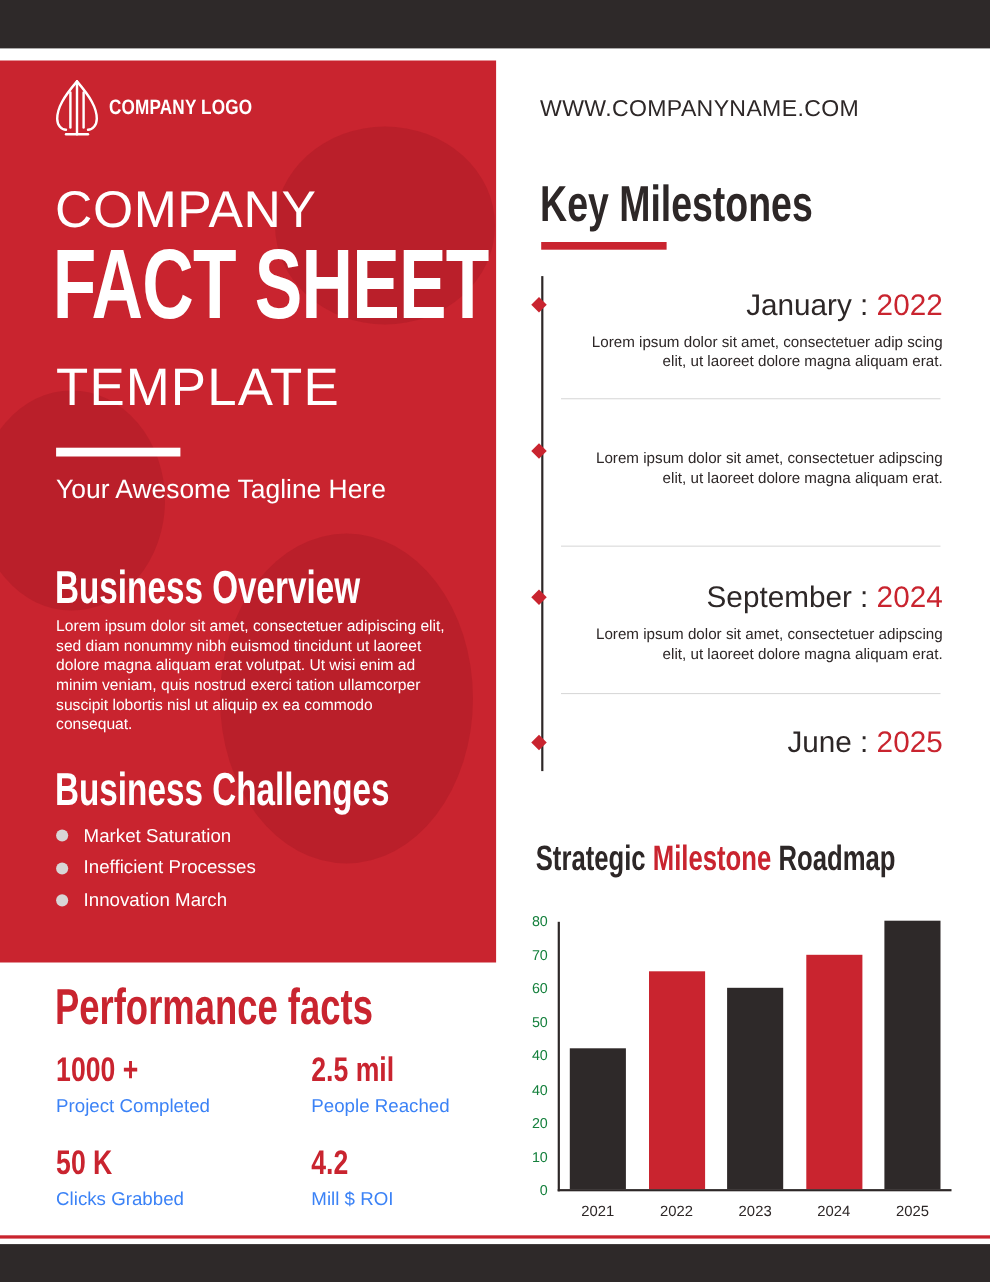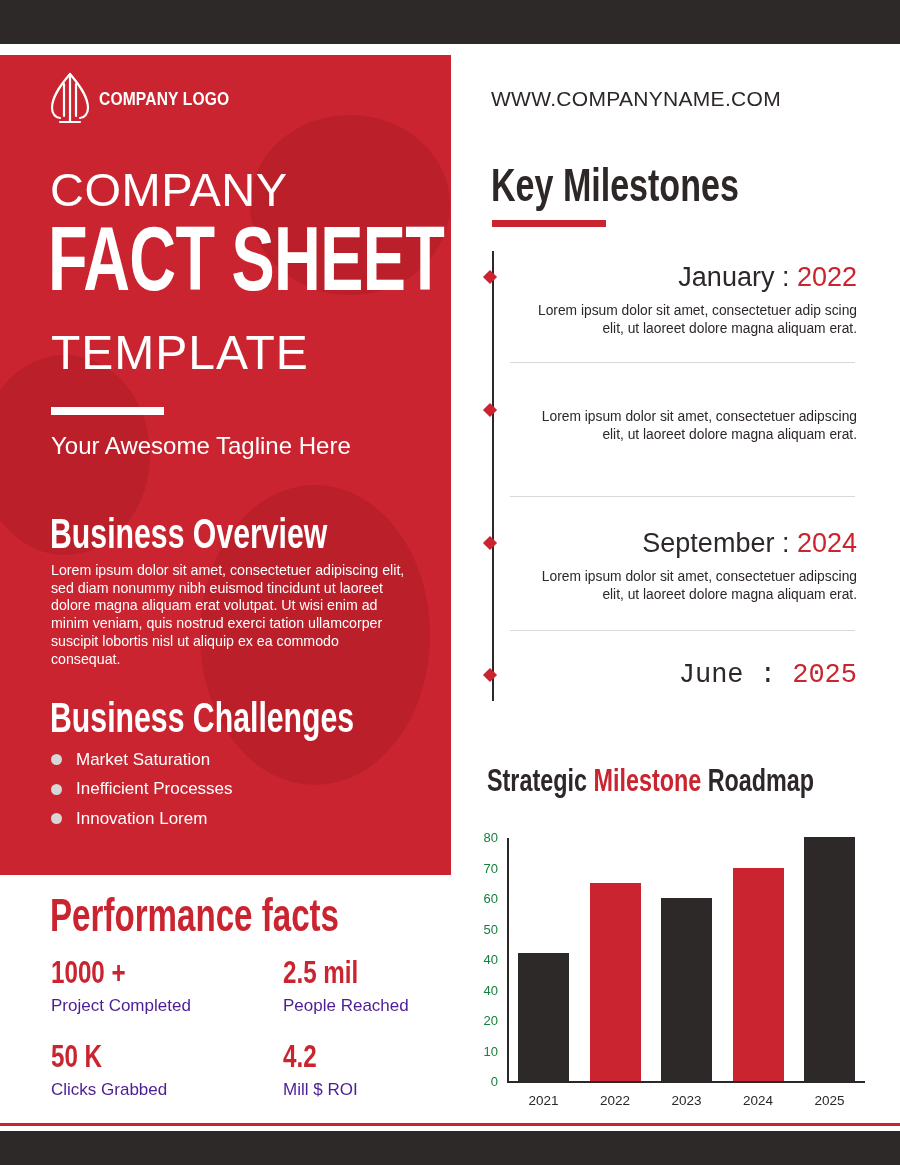--- a/index.html
+++ b/index.html
@@ -38,21 +38,21 @@
   .challenges-head { left: 50px; top: 697px; }
   .challenges { position: absolute; left: 51px; top: 745px; list-style: none; }
   .challenges li { display: flex; align-items: center; height: 29.5px; color: #fff; font-size: 17px; }
   .bullet { width: 11px; height: 11px; border-radius: 50%; background: #d8d6d6; margin-right: 14px; }
 
   .perf-title { position: absolute; left: 50px; top: 892px; color: #c9242f; font-size: 46px; font-weight: 700;
                 transform: scaleX(0.72); transform-origin: left; white-space: nowrap; line-height: 1; }
   .stat { position: absolute; }
   .stat-val { color: #c9242f; font-size: 31px; font-weight: 700; transform: scaleX(0.78);
               transform-origin: left; white-space: nowrap; line-height: 1; }
-  .stat-label { color: #4c1d95; font-size: 17px; margin-top: 8px; white-space: nowrap; }
+  .stat-label { color: #3b82f6; font-size: 17px; margin-top: 8px; white-space: nowrap; }
 
   .url { position: absolute; left: 491px; top: 87px; font-size: 21px; color: #2d2727; letter-spacing: 0.3px; }
   .km-title { position: absolute; left: 491px; top: 162px; font-size: 46px; font-weight: 700; color: #2d2727;
               transform: scaleX(0.74); transform-origin: left; white-space: nowrap; line-height: 1; }
   .km-rule { position: absolute; left: 492px; top: 220px; width: 114px; height: 7px; background: #c9242f; }
 
   .timeline-line { position: absolute; left: 492px; top: 251px; width: 2px; height: 450px; background: #2d2727; }
   .tl-item { position: absolute; left: 517px; width: 340px; text-align: right; }
   .tl-diamond { position: absolute; left: -32px; width: 10px; height: 10px; background: #c9242f; transform: rotate(45deg); }
   .tl-title { font-size: 27px; color: #2d2727; white-space: nowrap; line-height: 1; }
@@ -113,21 +113,21 @@
   <li>
       <span class="bullet"></span>
       <span>Market Saturation</span>
     </li>
   <li>
       <span class="bullet"></span>
       <span>Inefficient Processes</span>
     </li>
   <li>
       <span class="bullet"></span>
-      <span>Innovation Lorem</span>
+      <span>Innovation March</span>
     </li>
 </ul>
 
 <div class="perf-title">Performance facts</div>
 <div class="stat" style="left:51px;top:957px;">
   <div class="stat-val">1000 +</div>
   <div class="stat-label">Project Completed</div>
 </div>
 <div class="stat" style="left:283px;top:957px;">
   <div class="stat-val">2.5 mil</div>
@@ -161,21 +161,21 @@
 </div>
 <div class="tl-sep" style="top:496px;"></div>
 
 <div class="tl-item" style="top:530px;">
   <span class="tl-diamond" style="top:8px;"></span>
   <div class="tl-title"><span>September :</span> <span class="yr">2024</span></div>
   <div class="tl-body">Lorem ipsum dolor sit amet, consectetuer adipscing elit, ut laoreet dolore magna aliquam erat.</div>
 </div>
 <div class="tl-sep" style="top:630px;"></div>
 
-<div class="tl-item" style="top:662px;font-family:Liberation Mono, monospace;">
+<div class="tl-item" style="top:662px;">
   <span class="tl-diamond" style="top:8px;"></span>
   <div class="tl-title"><span>June :</span> <span class="yr">2025</span></div>
 </div>
 
 <div class="chart-title">
   <span>Strategic</span>
   <span class="hl">Milestone</span>
   <span>Roadmap</span>
 </div>
 

